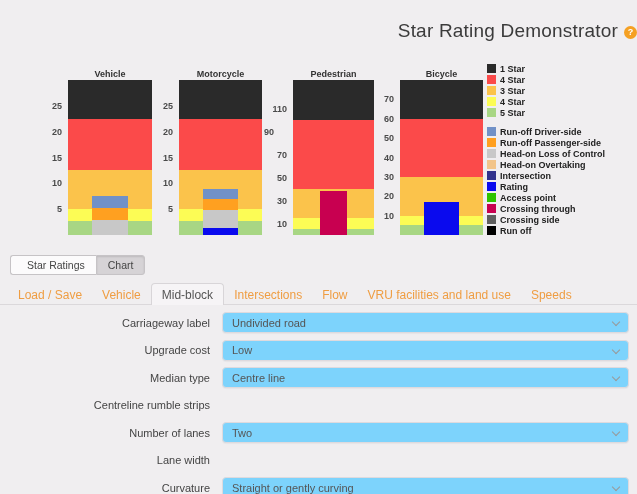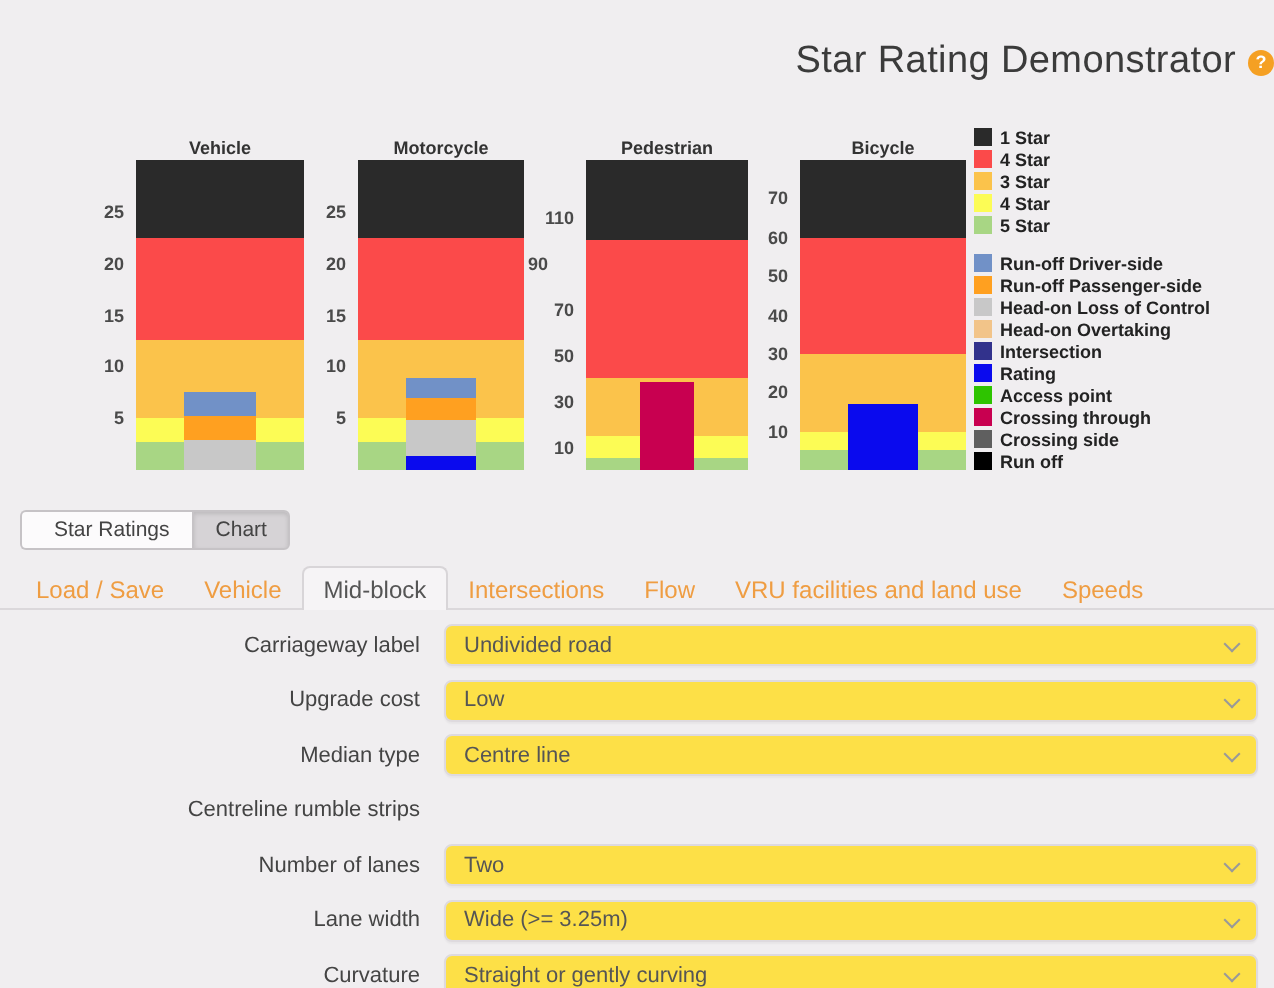--- a/index.html
+++ b/index.html
@@ -48,21 +48,21 @@
   }
   .nav-link.active{
     color:#555;background:#f6f4f6;border:1px solid #d8d5d8;border-bottom:none;
     border-radius:4px 4px 0 0;padding:4px 10px 0 10px;
   }
   
   #form{position:absolute;top:312px;left:0;width:637px;}
   .form-row{display:flex;align-items:center;height:21px;margin-bottom:6.5px;}
   .form-label{width:210px;flex:none;text-align:right;font-size:11px;color:#444;padding-right:12px;}
   .form-select{
-    flex:1;margin-right:8px;height:19px;background:#fde047;border:1px solid #dedade;border-radius:4px;
+    flex:1;margin-right:8px;height:19px;background:#7dd3fc;border:1px solid #dedade;border-radius:4px;
     display:flex;align-items:center;padding:0 9px;font-size:11px;color:#555;position:relative;
     box-shadow:0 1px 1px rgba(0,0,0,.04);cursor:pointer;
   }
   .chev{
     position:absolute;right:9px;top:6px;width:5px;height:5px;
     border-right:1.5px solid #999;border-bottom:1.5px solid #999;transform:rotate(45deg);
   }
 </style>
 </head>
 <body>
@@ -244,24 +244,20 @@
     </div>
     <div class="form-row">
       <div class="form-label">Number of lanes</div>
       <div class="form-select">
         <span>Two</span>
         <div class="chev"></div>
       </div>
     </div>
     <div class="form-row">
       <div class="form-label">Lane width</div>
-      <div class="form-select">
-        <span>Wide (&gt;= 3.25m)</span>
-        <div class="chev"></div>
-      </div>
     </div>
     <div class="form-row">
       <div class="form-label">Curvature</div>
       <div class="form-select">
         <span>Straight or gently curving</span>
         <div class="chev"></div>
       </div>
     </div>
   </div>
 

